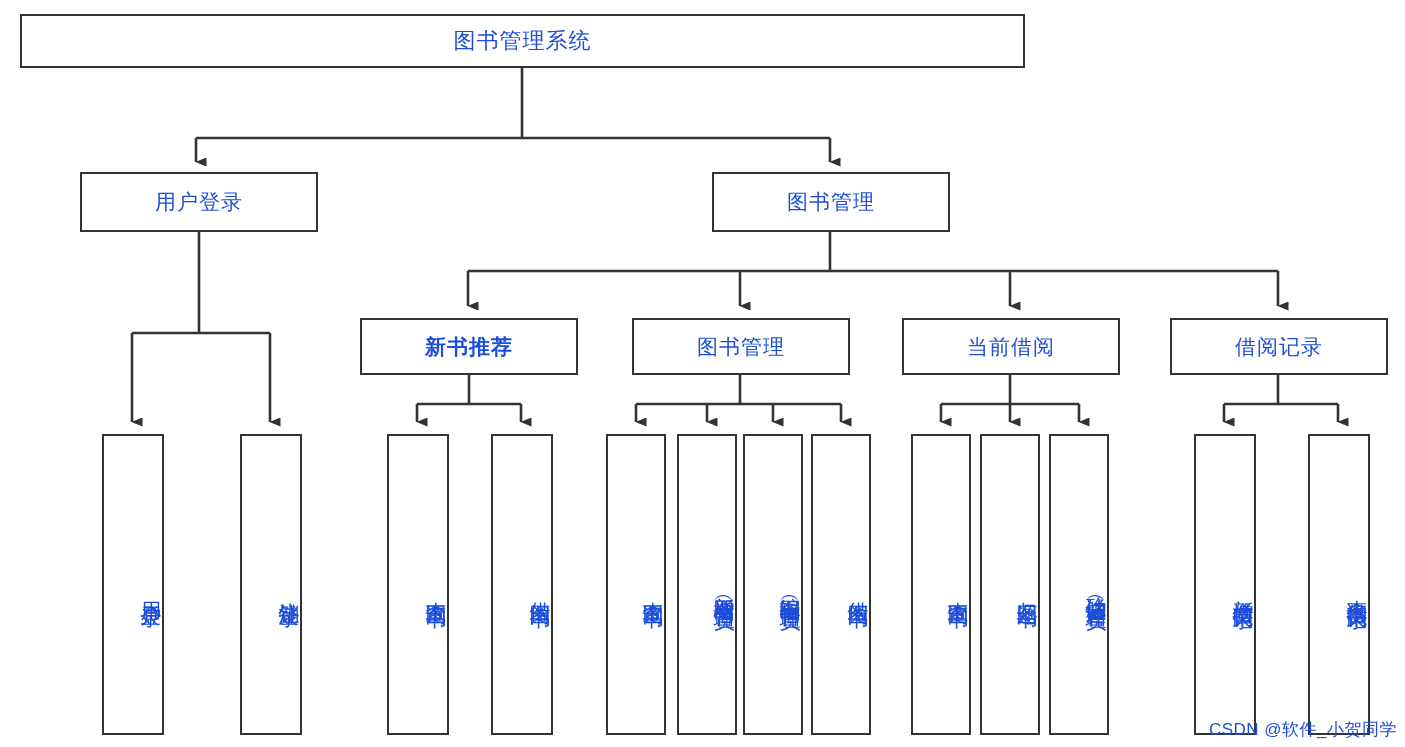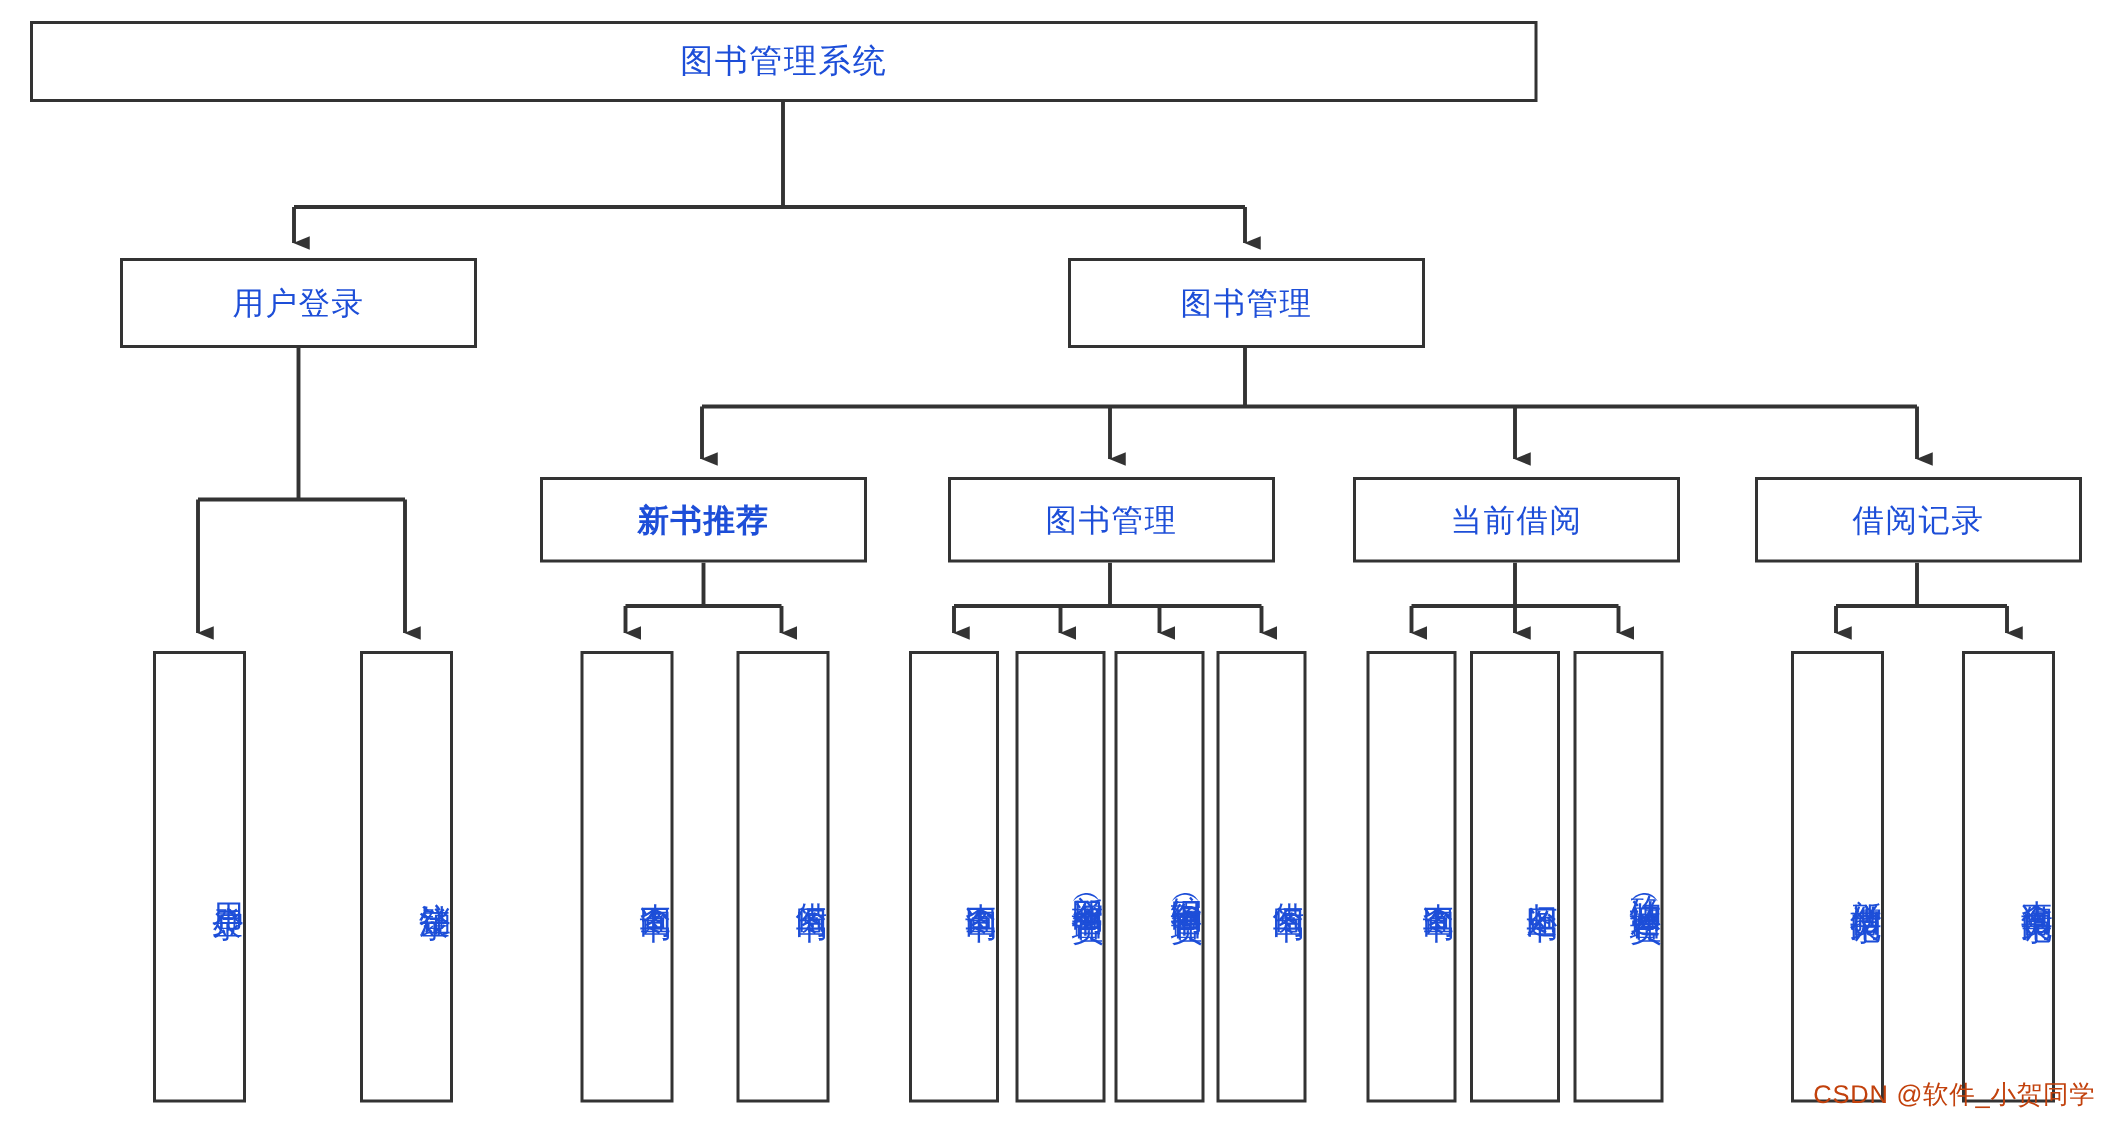--- a/index.html
+++ b/index.html
@@ -55,21 +55,21 @@
     line-height: 1.08;
   }
   #title-node {
     font-size: 22px;
   }
   #watermark {
     position: absolute;
     right: 8px;
     bottom: 6px;
     font-size: 17px;
-    color: #c2410c;
+    color: #1d4ed8;
     white-space: nowrap;
     letter-spacing: 0.5px;
   }
 </style>
 </head>
 <body>
 
 <div id="canvas">
 
   <svg class="connectors" viewBox="0 0 1405 747">

